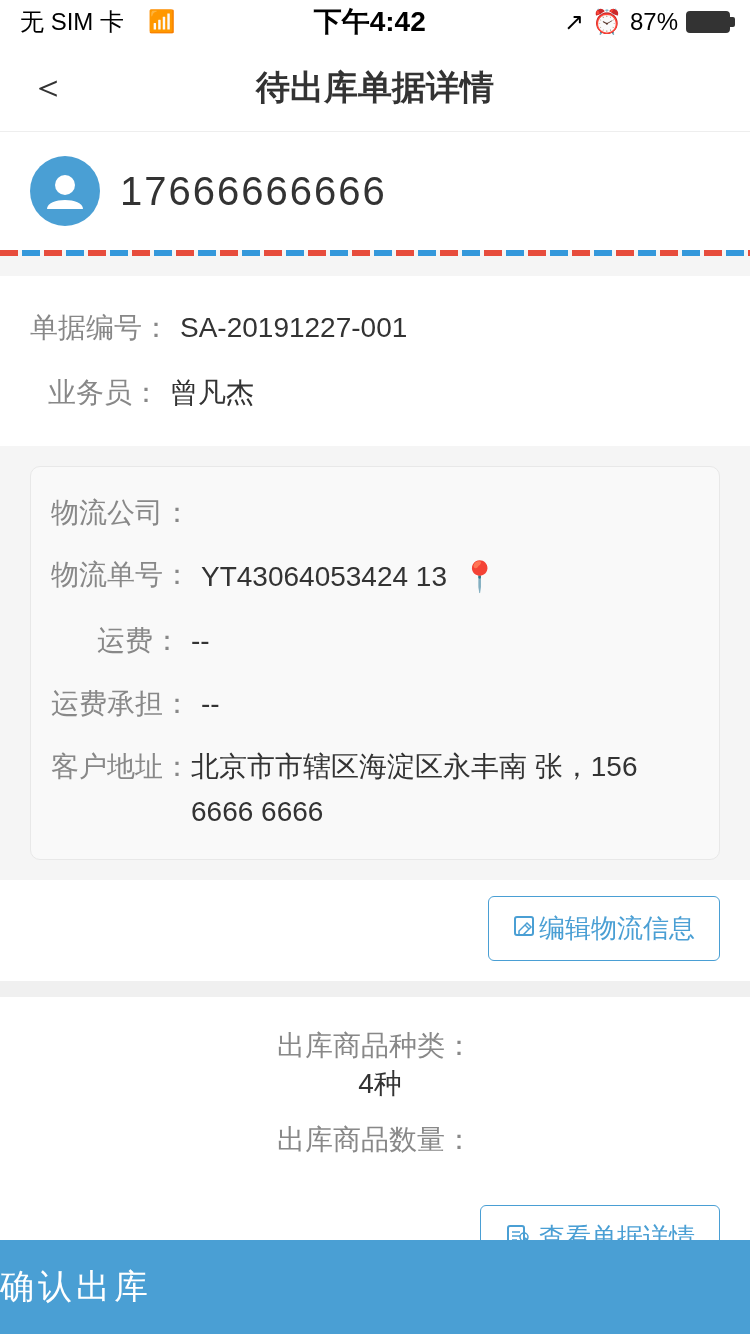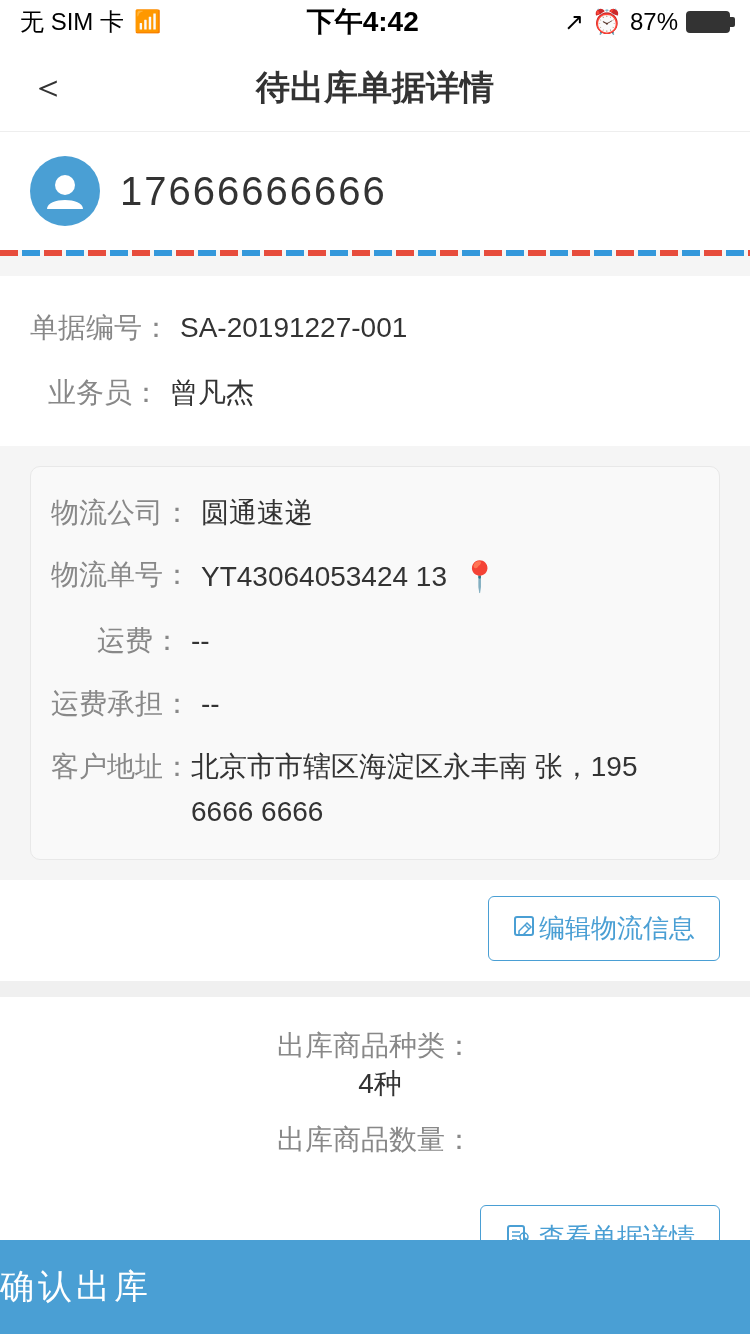--- a/index.html
+++ b/index.html
@@ -20,21 +20,21 @@
       display: flex;
       align-items: center;
       justify-content: space-between;
       padding: 0 20px;
       font-size: 26px;
       font-weight: 500;
     }
     .status-left {
       display: flex;
       align-items: center;
-      gap: 10px;
+      gap: 24px;
       font-size: 24px;
     }
     .status-center {
       font-size: 28px;
       font-weight: 600;
     }
     .status-right {
       display: flex;
       align-items: center;
       gap: 8px;
@@ -339,40 +339,39 @@
     </div>
     <div class="info-row">
       <span class="info-label">业务员：</span>
       <span class="info-value">曾凡杰</span>
     </div>
   </div>
 
   <div class="logistics-card">
     <div class="logistics-row">
       <span class="logistics-label">物流公司：</span>
-      <span class="logistics-value">圆通速递</span>
     </div>
     <div class="logistics-row">
       <span class="logistics-label">物流单号：</span>
       <span class="logistics-value">
         <span>YT43064053424 13</span>
         <span class="location-pin">📍</span>
       </span>
     </div>
     <div class="logistics-row">
       <span class="logistics-label">运费：</span>
       <span class="logistics-value">--</span>
     </div>
     <div class="logistics-row">
       <span class="logistics-label">运费承担：</span>
       <span class="logistics-value">--</span>
     </div>
     <div class="logistics-row">
       <span class="logistics-label">客户地址：</span>
-      <span class="address-value">北京市市辖区海淀区永丰南  张，195 6666 6666</span>
+      <span class="address-value">北京市市辖区海淀区永丰南  张，156 6666 6666</span>
     </div>
   </div>
 
   <div class="edit-btn-row">
     <button class="edit-btn">
       <svg width="26" height="26" viewBox="0 0 26 26">
         <rect x="2" y="2" width="18" height="18" rx="2" stroke="#4a9fd4" stroke-width="2" fill="none"></rect>
         <path d="M14 8 L18 12 L10 20 L6 20 L6 16 Z" stroke="#4a9fd4" stroke-width="1.5" fill="none"></path>
         <line x1="12" y1="10" x2="16" y2="14" stroke="#4a9fd4" stroke-width="1.5"></line>
       </svg>

